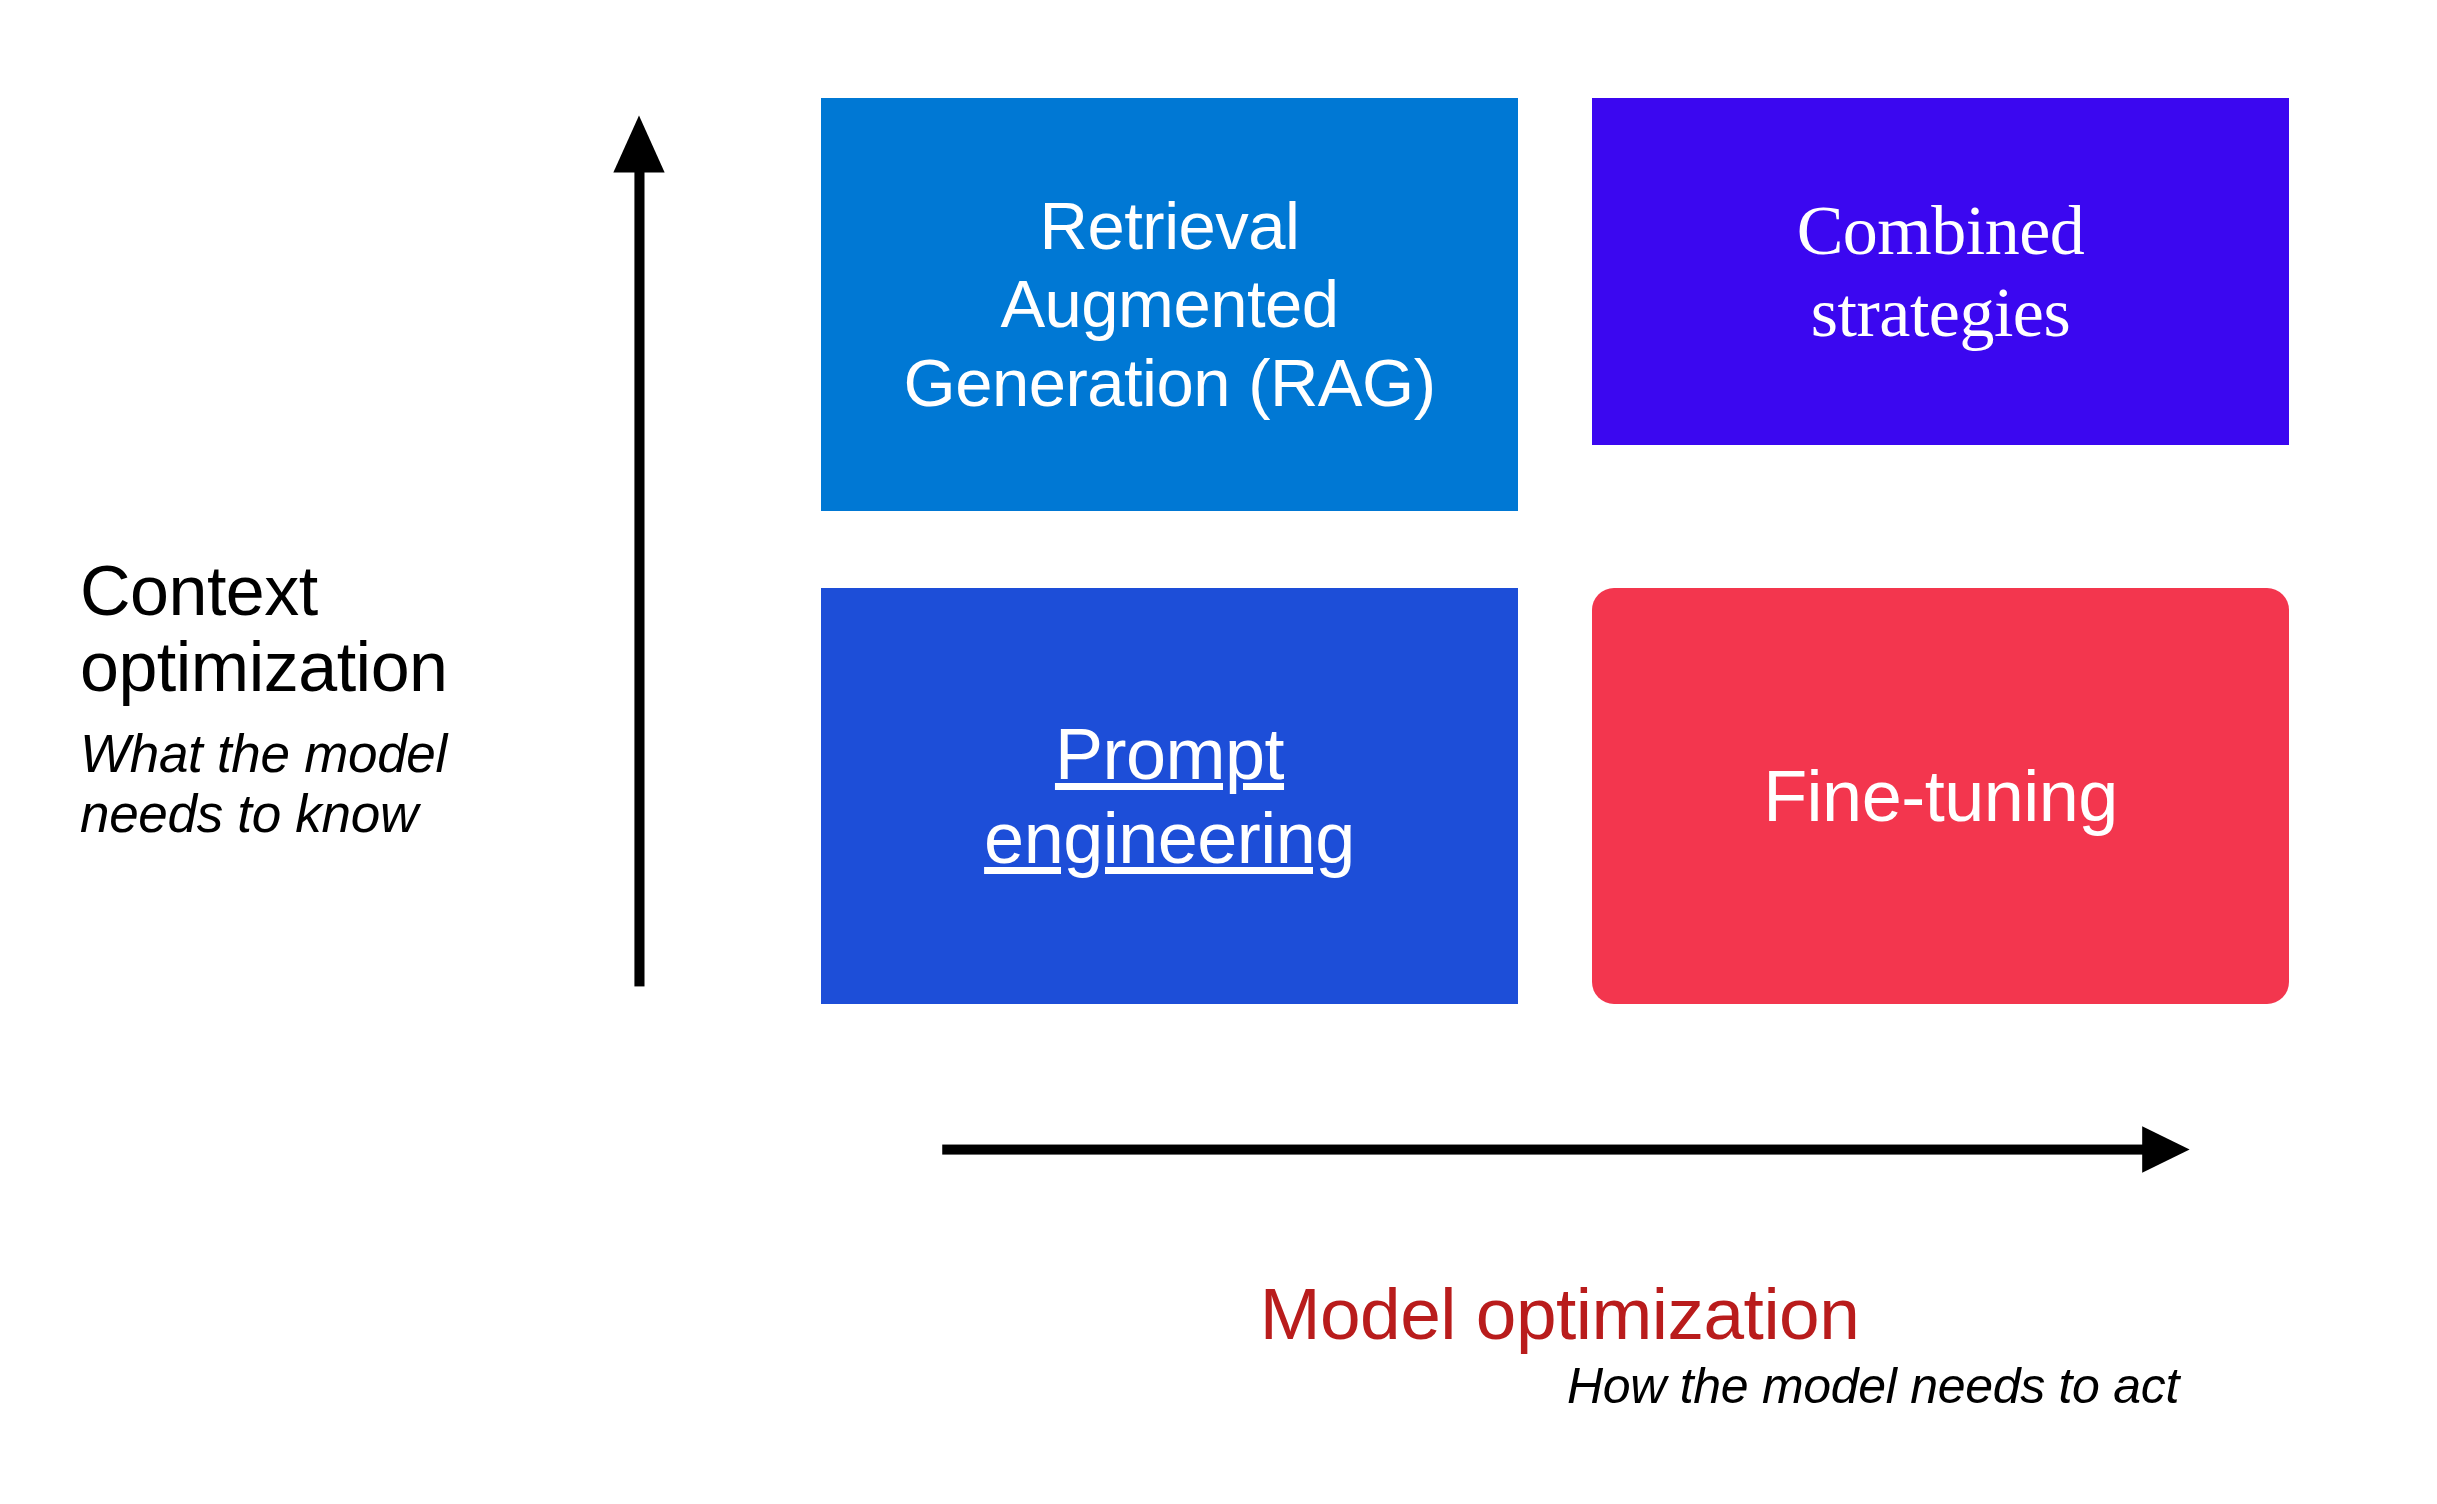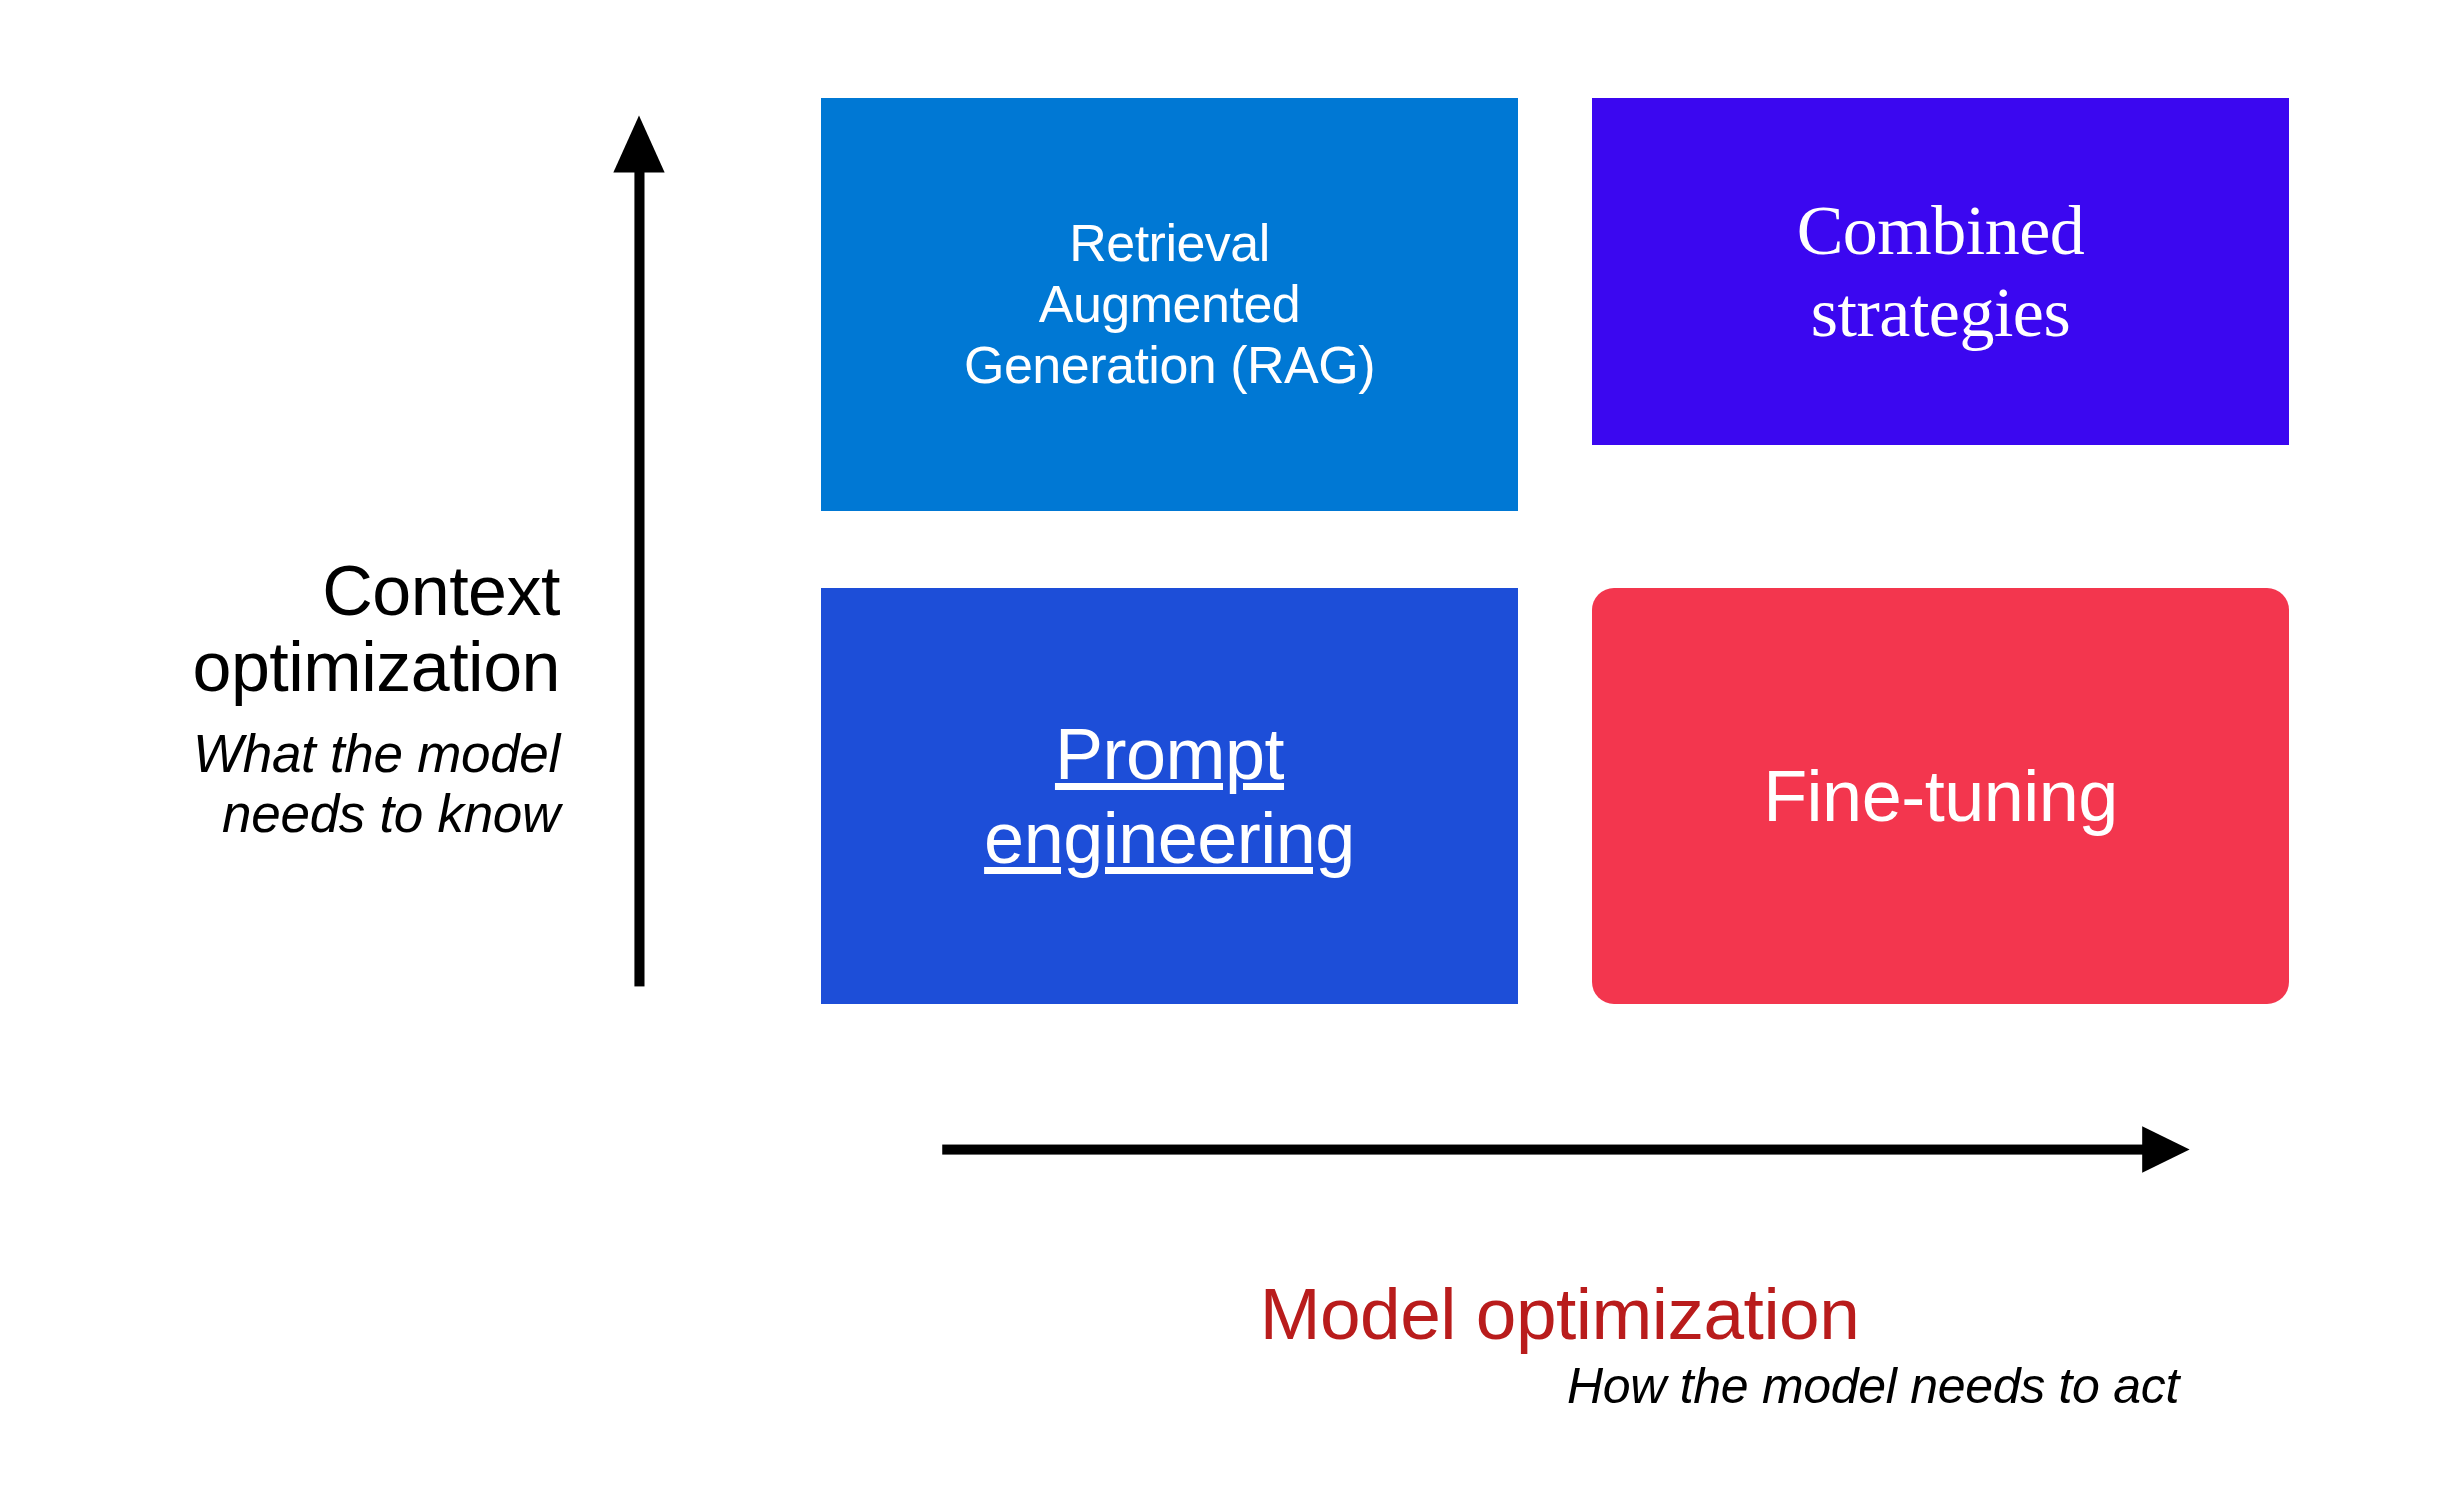--- a/index.html
+++ b/index.html
@@ -30,21 +30,21 @@
     font-weight: 400;
     line-height: 1.17;
     font-family: "Liberation Sans", sans-serif;
     letter-spacing: -0.5px;
   }
   #quad-rag {
     left: 821px;
     top: 98px;
     width: 697px;
     height: 413px;
-    font-size: 52px;
+    font-size: 67px;
   }
   #quad-combined {
     left: 1592px;
     top: 98px;
     width: 697px;
     height: 347px;
     font-size: 70px;
     font-family: Liberation Serif, serif;
   }
   #quad-prompt {
@@ -80,24 +80,24 @@
     position: absolute;
     left: 927px;
     top: 1119px;
     width: 1266px;
     height: 73px;
   }
 
   
   #y-axis-label {
     position: absolute;
-    left: 74px;
+    left: 80px;
     top: 554px;
     width: 486px;
-    text-align: right;
+    text-align: left;
   }
   #y-axis-title {
     font-size: 70px;
     line-height: 1.08;
     color: #000000;
     white-space: pre-line;
     letter-spacing: -0.5px;
   }
   #y-axis-sub {
     font-size: 53px;

